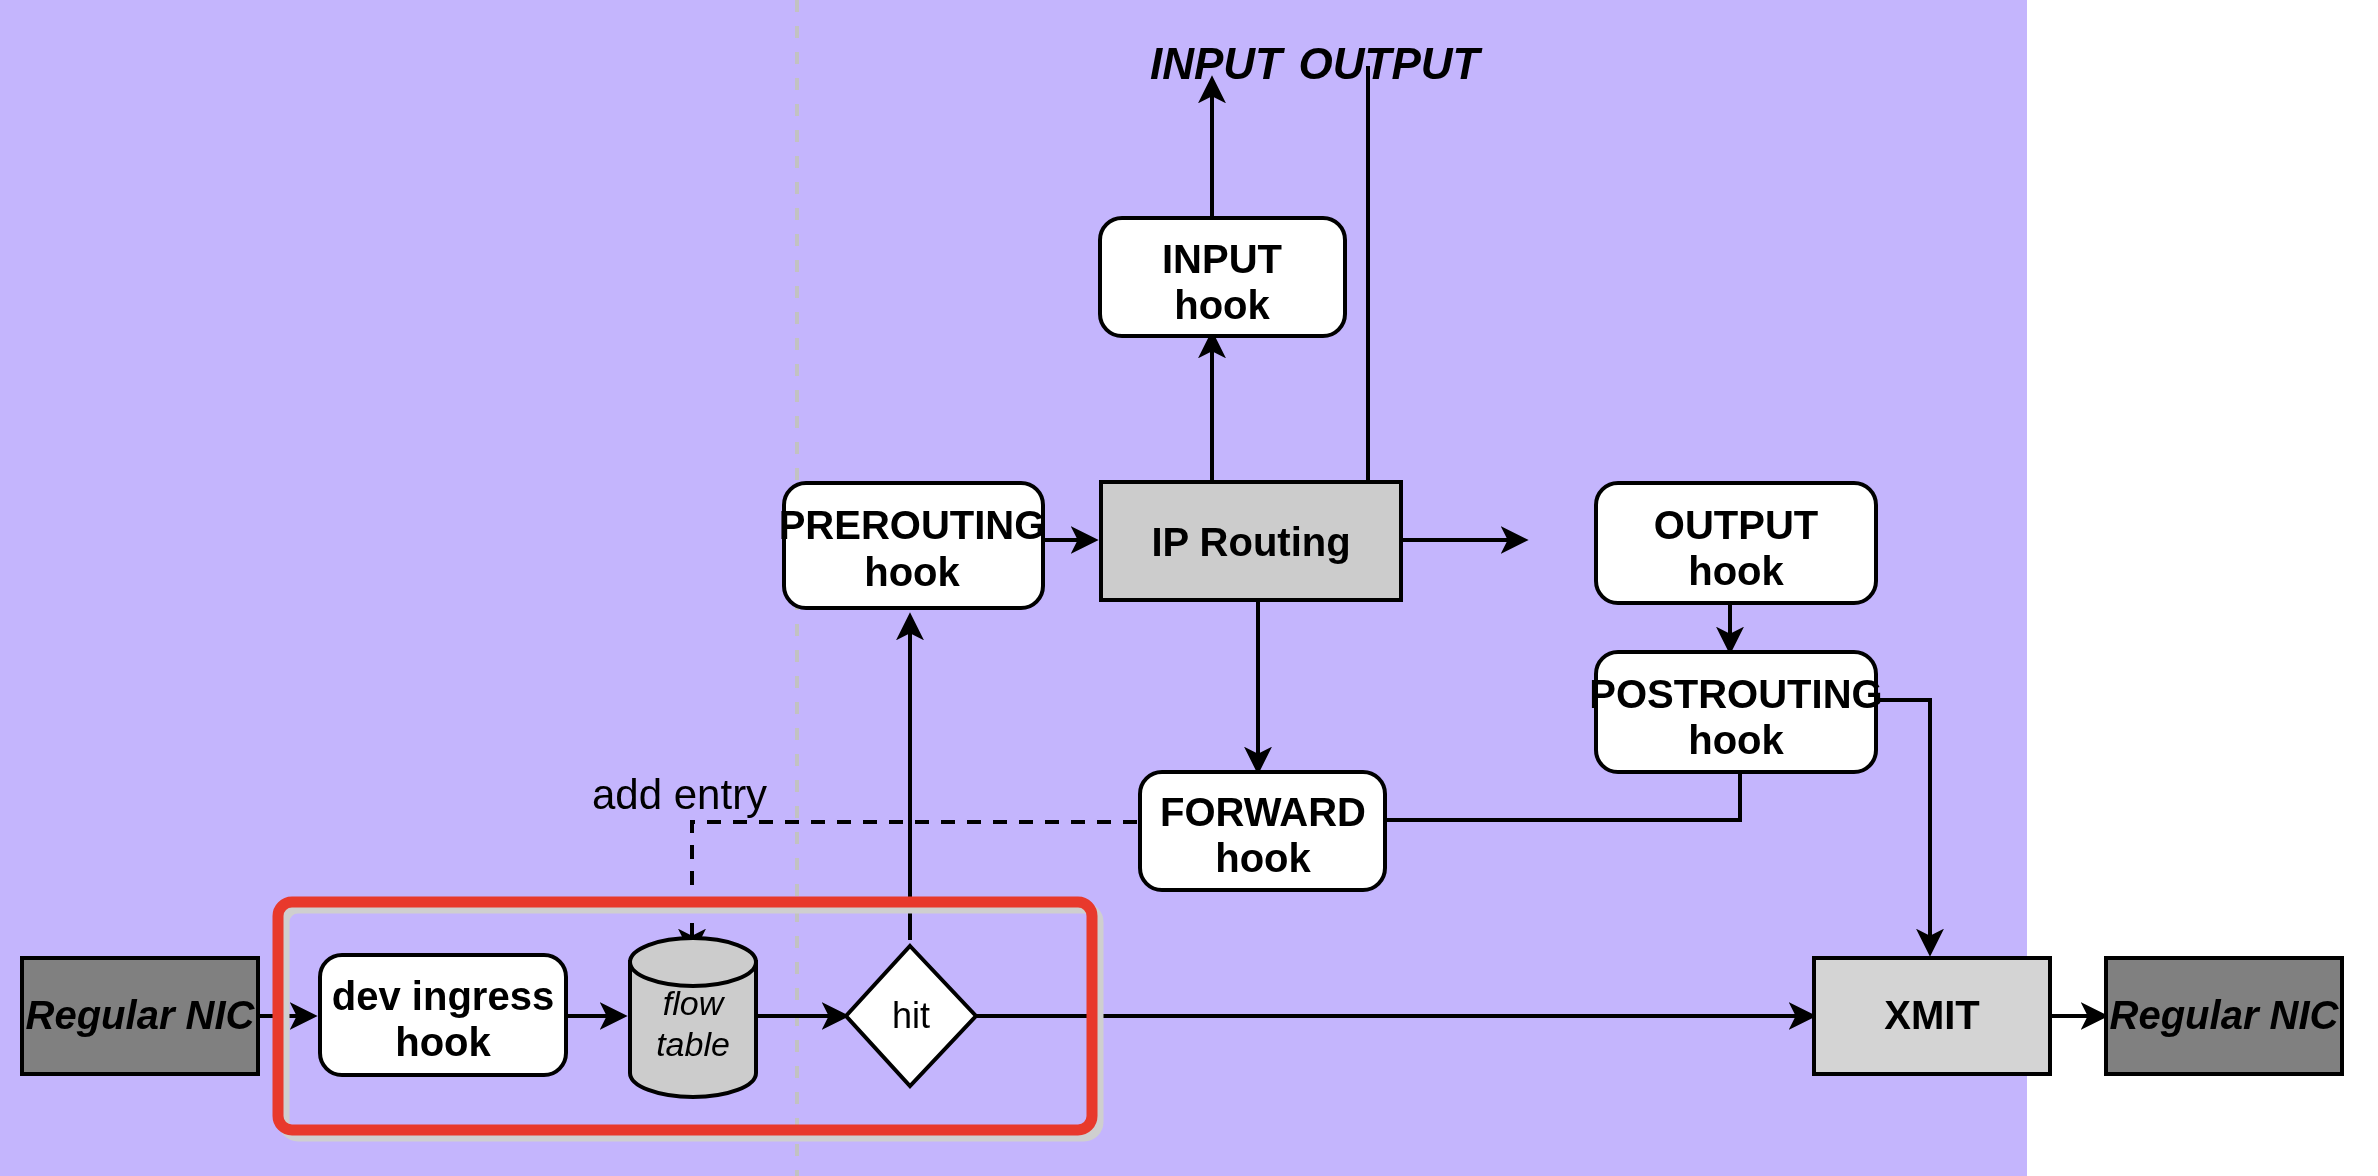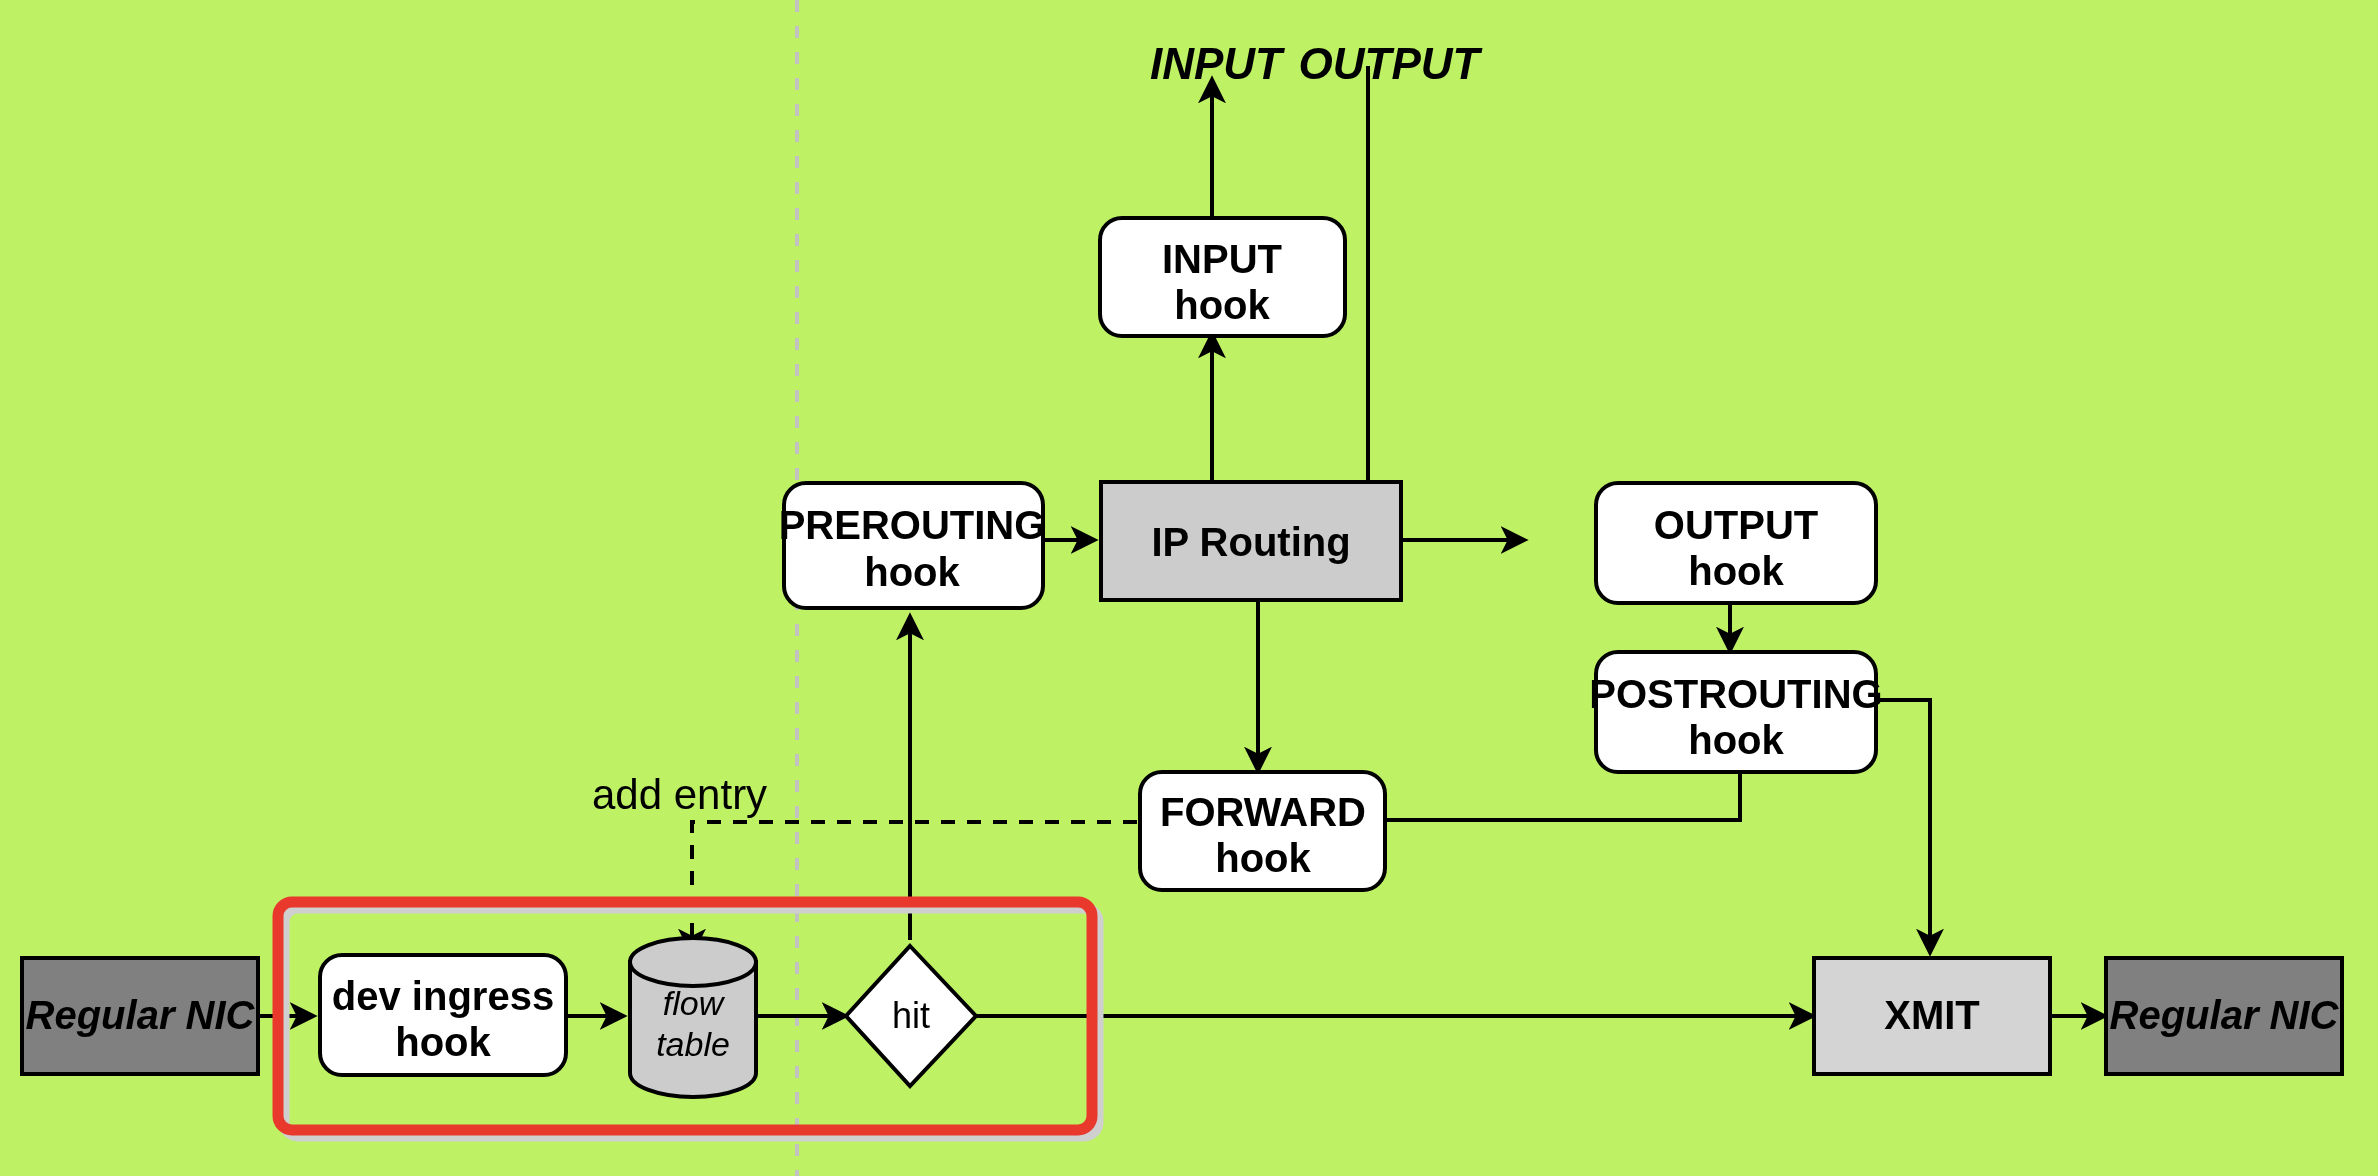--- a/index.html
+++ b/index.html
@@ -8,23 +8,23 @@
     background: #ffffff;
   }
   body {
     width: 2378px;
     height: 1176px;
     overflow: hidden;
     font-family: "Liberation Sans", sans-serif;
   }
   #diagram-root {
     position: relative;
-    width: 2378px;
+    width: 2027px;
     height: 1176px;
-    background: #bef264;
+    background: #c4b5fd;
   }
   svg.diagram {
     display: block;
     width: 2378px;
     height: 1176px;
   }
   .node-label {
     font-family: "Liberation Sans", sans-serif;
     font-weight: bold;
     font-size: 40px;

